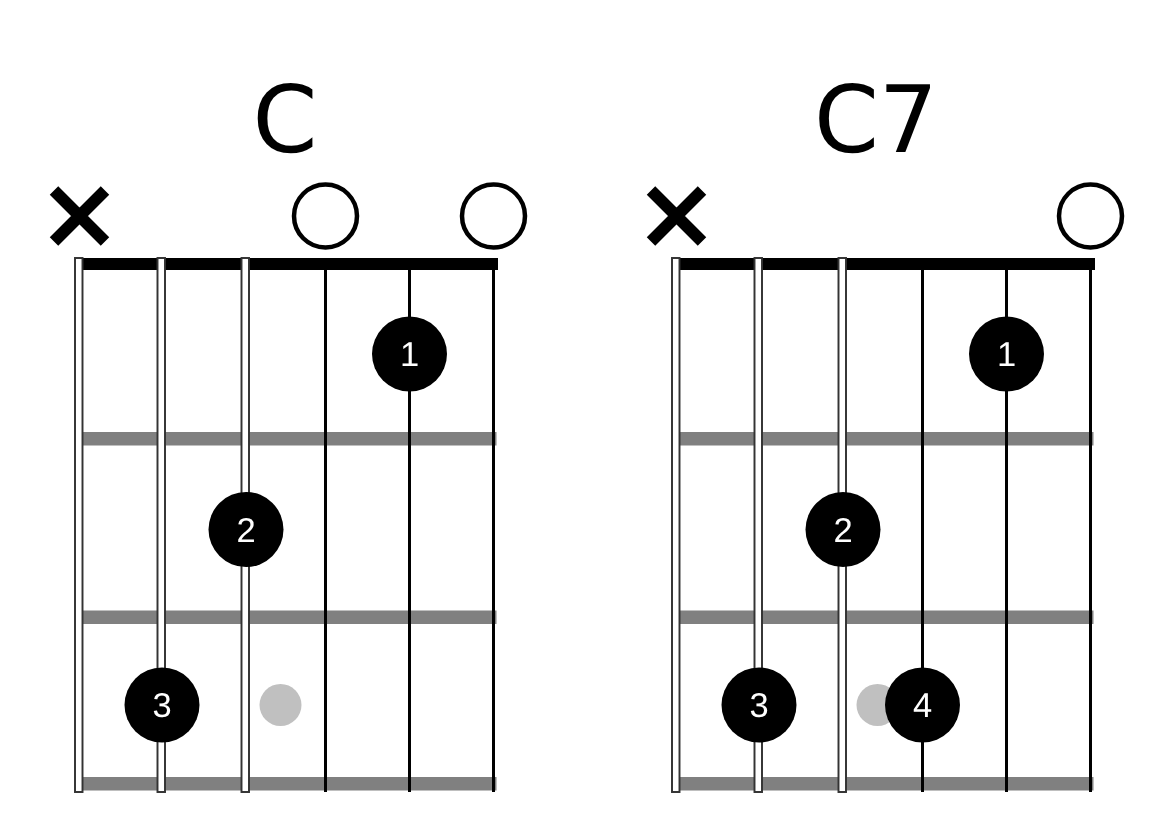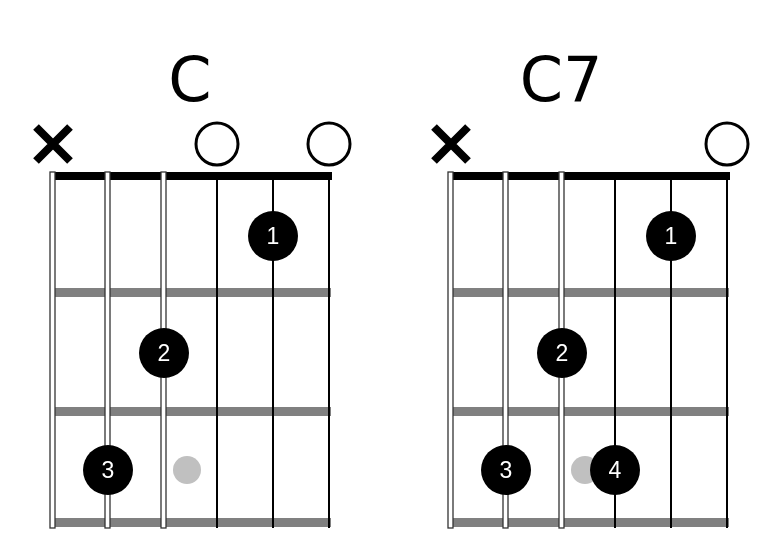--- a/index.html
+++ b/index.html
@@ -10,21 +10,21 @@
                   font-family: "DejaVu Sans", sans-serif; text-align: center; line-height: 80px; }
     svg { position: absolute; left: 0; top: 0; }
   </style>
 </head>
 <body>
 
 <div id="chord-0" class="chord" style="left:0">
   <div class="chord-name" style="left:140px;width:100px">C</div>
 </div>
 <div id="chord-1" class="chord" style="left:0">
-  <div class="chord-name" style="left:501px;width:120px">C7</div>
+  <div class="chord-name" style="left:524px;width:120px">C7</div>
 </div>
 
 <svg id="board" width="768" height="559" viewBox="0 0 768 559">
     <rect x="53" y="288" width="278" height="9" fill="#808080"></rect>
     <rect x="53" y="407" width="278" height="9" fill="#808080"></rect>
     <rect x="53" y="518" width="278" height="9" fill="#808080"></rect>
     <rect x="55" y="172" width="277" height="8" fill="#000000"></rect>
     <rect x="50" y="172" width="5" height="356" fill="#ffffff" stroke="#333" stroke-width="1.3"></rect>
     <rect x="105" y="172" width="5" height="356" fill="#ffffff" stroke="#333" stroke-width="1.3"></rect>
     <rect x="161" y="172" width="5" height="356" fill="#ffffff" stroke="#333" stroke-width="1.3"></rect>

